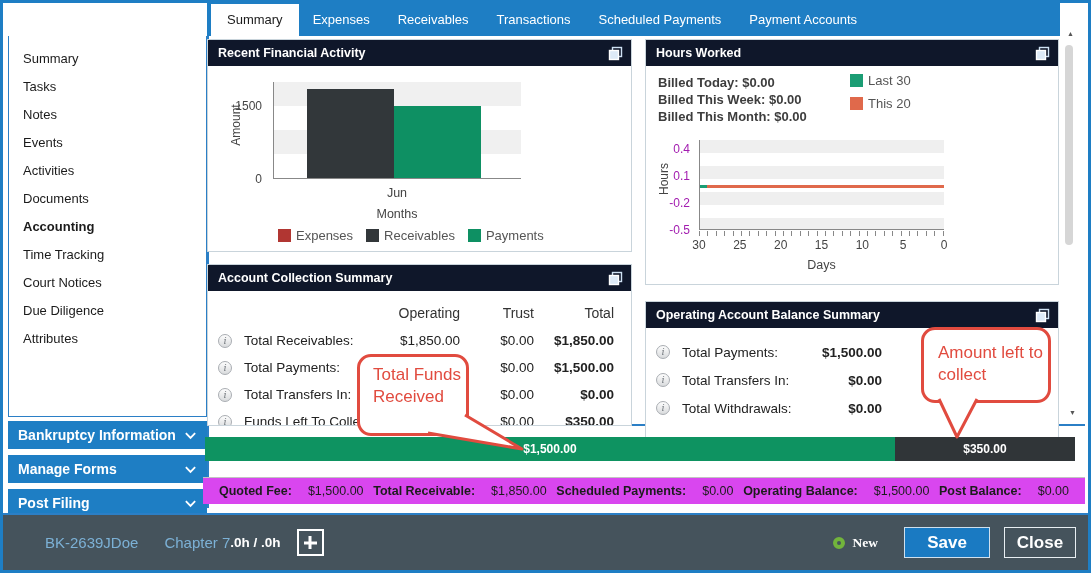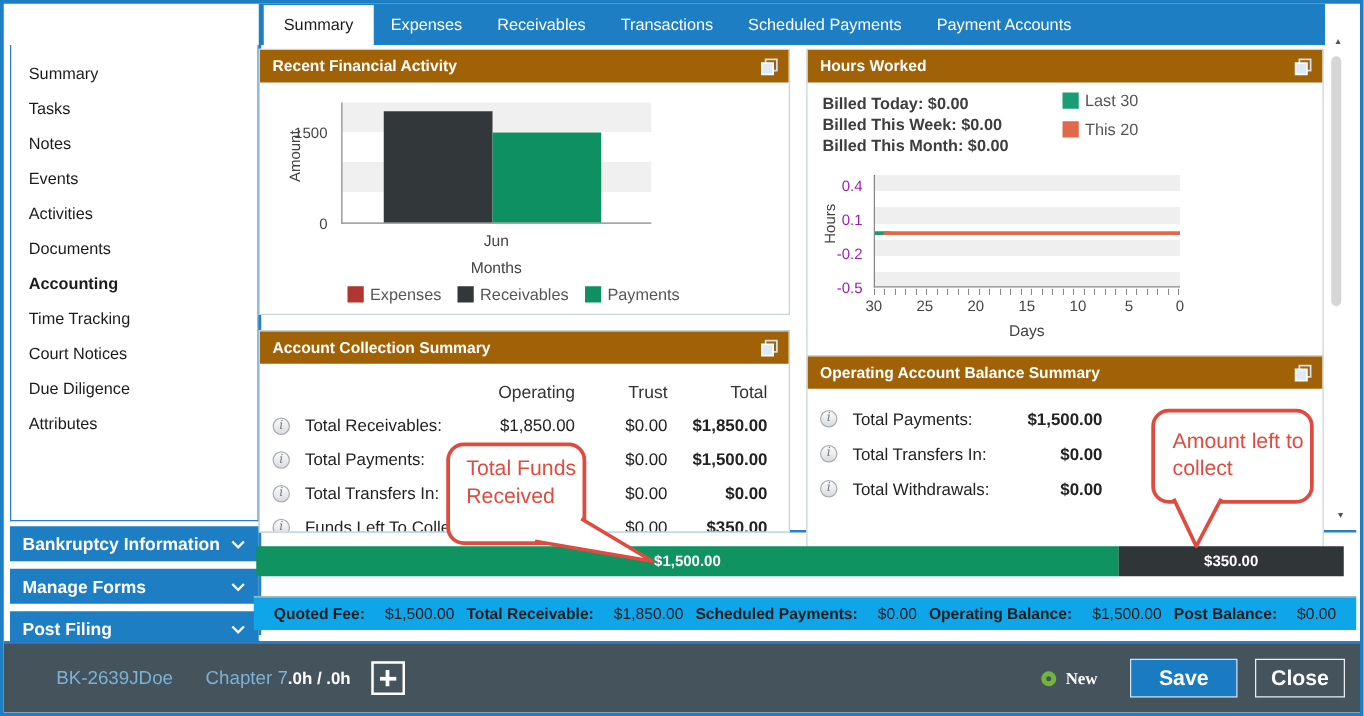--- a/index.html
+++ b/index.html
@@ -26,27 +26,27 @@
     position:absolute; left:204px; top:0; width:853px; height:33px; background:#1e7ec4;
     display:flex; align-items:flex-end;
   }
   .tab{ color:#fff; font-size:13px; padding:9px 14px 9px 14px; cursor:pointer; white-space:nowrap; }
   .tab.active{ background:#fff; color:#1b1b1b; margin-left:4px; padding:8px 16px 9px 16px; }
   .content-left-border{ position:absolute; left:204px; top:33px; width:2px; height:472px; background:#2b7fc6; }
   .content-bottom-border{ position:absolute; left:204px; top:421px; width:878px; height:2px; background:#2b7fc6; }
   
   .panel{ position:absolute; border:1px solid #c9d4db; background:#fff; overflow:hidden; }
   .panel-header{
-    height:26px; background:#a16207; color:#fff; font-size:12.5px; font-weight:bold;
+    height:26px; background:#0f172a; color:#fff; font-size:12.5px; font-weight:bold;
     display:flex; align-items:center; justify-content:space-between; padding:0 8px 0 10px;
   }
   .p-rfa{ left:204px; top:36px;  width:425px; height:213px; }
   .p-hw { left:642px; top:36px;  width:414px; height:246px; }
   .p-acs{ left:204px; top:261px; width:425px; height:162px; }
-  .p-oabs{ left:642px; top:281px; width:414px; height:160px; }
+  .p-oabs{ left:642px; top:298px; width:414px; height:160px; }
   .popout{ width:15px; height:15px; cursor:pointer; }
   
   .rfa-plot{
     position:absolute; left:65px; top:42px; width:248px; height:97px;
     background:repeating-linear-gradient(to bottom,#f0f0f0 0 24px,#ffffff 24px 48px);
     border-left:1px solid #888; border-bottom:1px solid #888;
   }
   .rfa-bar{ position:absolute; bottom:0; width:87px; }
   .rfa-ylabel{ position:absolute; left:-2px; top:78px; font-size:12px; color:#444; transform:rotate(-90deg); transform-origin:center; width:60px; text-align:center; }
   .rfa-yticks{ position:absolute; left:22px; top:42px; width:38px; height:97px; }
@@ -87,21 +87,21 @@
   .oabs-row{ display:grid; grid-template-columns:26px 122px 78px; align-items:center; height:28px; padding-left:10px; font-size:13.5px; color:#222; }
   .oabs-row .val{ text-align:right; font-weight:bold; white-space:nowrap; }
   .oabs-body{ padding-top:10px; }
   
   .vthumb{ position:absolute; left:1062px; top:42px; width:8px; height:200px; background:#d6d6d6; border-radius:4px; cursor:pointer; }
   .sarrow{ position:absolute; font-size:7px; color:#555; cursor:pointer; line-height:7px; }
   
   .progressbar{ position:absolute; left:202px; top:434px; width:870px; height:24px; display:flex; }
   .pseg{ height:100%; display:flex; align-items:center; justify-content:center; color:#fff; font-weight:bold; font-size:12px; }
   .strip{
-    position:absolute; left:200px; top:474px; width:882px; height:27px; background:#0ea5e9; border-top:1px solid #c2c2c2;
+    position:absolute; left:200px; top:474px; width:882px; height:27px; background:#d946ef; border-top:1px solid #c2c2c2;
     display:flex; align-items:center; justify-content:space-between; padding:0 16px;
   }
   .strip .pair{ display:flex; align-items:baseline; gap:16px; font-size:12.5px; color:#1c1c1c; }
   .strip .lbl{ font-weight:bold; }
   
   .footer{
     position:absolute; left:0; top:510px; width:1085px; height:57px; background:#45535c;
     border-top:2px solid #2b7fc6; display:flex; align-items:center; padding:0 12px 0 42px;
   }
   .matter-id,.chapter{ color:#7cb1d6; font-size:15px; cursor:pointer; }

